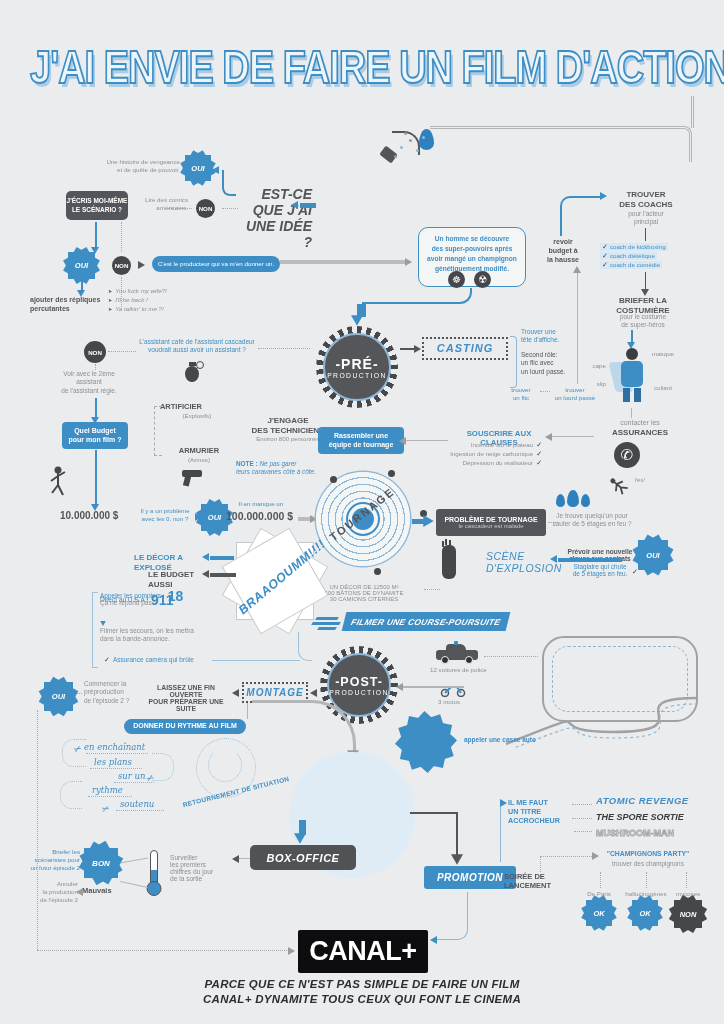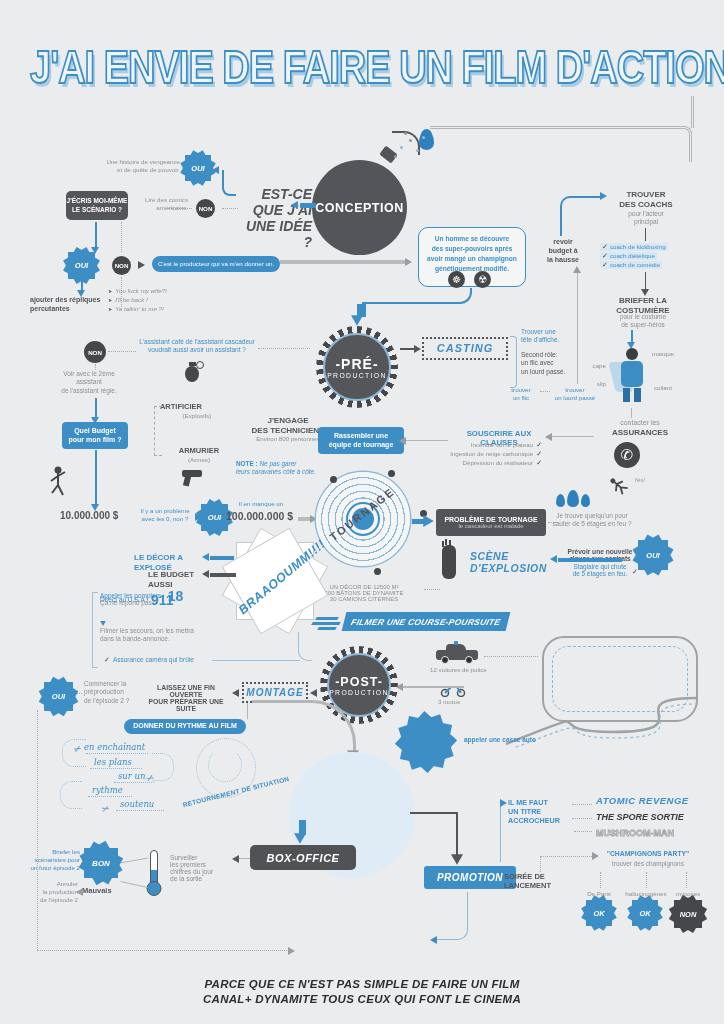--- a/index.html
+++ b/index.html
@@ -103,23 +103,20 @@
 </style>
 </head>
 <body>
 
 <div class="stage">
 
   <div class="title">J'AI ENVIE DE FAIRE UN FILM D'ACTION</div>
   <div class="abs" style="left:691px;top:96px;height:32px;border-left:3px double #b3b5b7"></div>
   <div class="abs" style="left:430px;top:126px;width:262px;height:36px;border-top:3px double #b3b5b7;border-right:3px double #b3b5b7;border-radius:0 8px 0 0"></div>
 
-  <div class="bomb" style="left:312px;top:160px;width:95px;height:95px">
-    <span class="bold" style="font-size:12.5px;letter-spacing:.5px;color:#fff">CONCEPTION</span>
-  </div>
   <div class="bombcap" style="left:381px;top:149px;width:15px;height:11px"></div>
   <div class="fuse" style="left:392px;top:131px;width:28px;height:24px"></div>
   <div class="flame" style="left:419px;top:129px;width:15px;height:21px"></div>
   <div class="sparks" style="left:400px;top:146px"></div>
 
   <div class="abs rt it bold dk f9 pre" style="left:238px;top:186px;width:74px;font-weight:900">EST-CE
 QUE J'AI
 UNE IDÉE ?</div>
   <div class="fat" style="left:300px;top:203px;width:16px;height:5px"></div>
   <div class="tr l blue" style="left:291px;top:201px"></div>
@@ -365,21 +362,21 @@
       <i></i>
       <i></i>
       <span>OUI</span>
     </div>
   <div class="abs bold dk ctr pre" style="left:556px;top:548px;width:88px;font-size:6.6px">Prévoir une nouvelle
 clause aux contrats</div>
   <div class="abs bt ctr pre" style="left:558px;top:563px;width:84px;font-size:6.4px">Stagiaire qui chute
 de 5 étages en feu.</div>
   <div class="abs chk" style="left:632px;top:568px">✓</div>
 
-  <div class="abs bt bold it pre" style="left:470px;top:551px;width:86px;font-size:10.5px;line-height:1.1;letter-spacing:.5px;font-weight:700">SCÈNE
+  <div class="abs bt bold it pre" style="left:486px;top:551px;width:86px;font-size:10.5px;line-height:1.1;letter-spacing:.5px;font-weight:400">SCÈNE
 D'EXPLOSION</div>
   <div class="dyn" style="left:442px;top:545px"></div>
   <div class="fat" style="left:558px;top:558px;width:64px;height:3.5px"></div>
   <div class="tr l blue" style="left:550px;top:555px"></div>
   <div class="abs g ctr pre" style="left:306px;top:584px;width:116px;font-size:6px">UN DÉCOR DE 12500 M²
 400 BÂTONS DE DYNAMITE
 30 CAMIONS CITERNES</div>
   <div class="abs dot-h" style="left:424px;top:589px;width:16px"></div>
 
   <div class="burst white" style="left:236px;top:542px;width:78px;height:78px">
@@ -574,18 +571,19 @@
 un futur épisode 2</div>
   <div class="abs bold dk f75" style="left:82px;top:886px;width:46px">Mauvais</div>
   <div class="abs rt g f6 pre" style="left:26px;top:880px;width:52px">Annuler
 la production
 de l'épisode 2</div>
   <div class="tr l gry" style="left:76px;top:888px"></div>
 
   <div class="abs dot-v" style="left:37px;top:710px;height:240px"></div>
   <div class="abs dot-h" style="left:37px;top:950px;width:252px"></div>
   <div class="tr r gry" style="left:288px;top:947px"></div>
+  <div class="canal" style="left:298px;top:930px;width:130px;height:43px">CANAL+</div>
   <div class="abs" style="left:436px;top:892px;width:32px;height:48px;border-right:1.5px solid #8fb8d8;border-bottom:1.5px solid #8fb8d8;border-radius:0 0 10px 0"></div>
   <div class="tr l blue" style="left:430px;top:936px"></div>
   <div class="abs bold it ctr" style="left:62px;top:978px;width:600px;font-size:11.5px;color:#2c2d30;letter-spacing:.3px">PARCE QUE CE N'EST PAS SIMPLE DE FAIRE UN FILM</div>
   <div class="abs bold it ctr" style="left:62px;top:993px;width:600px;font-size:11.5px;color:#2c2d30;letter-spacing:.3px">CANAL+ DYNAMITE TOUS CEUX QUI FONT LE CINEMA</div>
 
 </div>
 
 </body></html>

